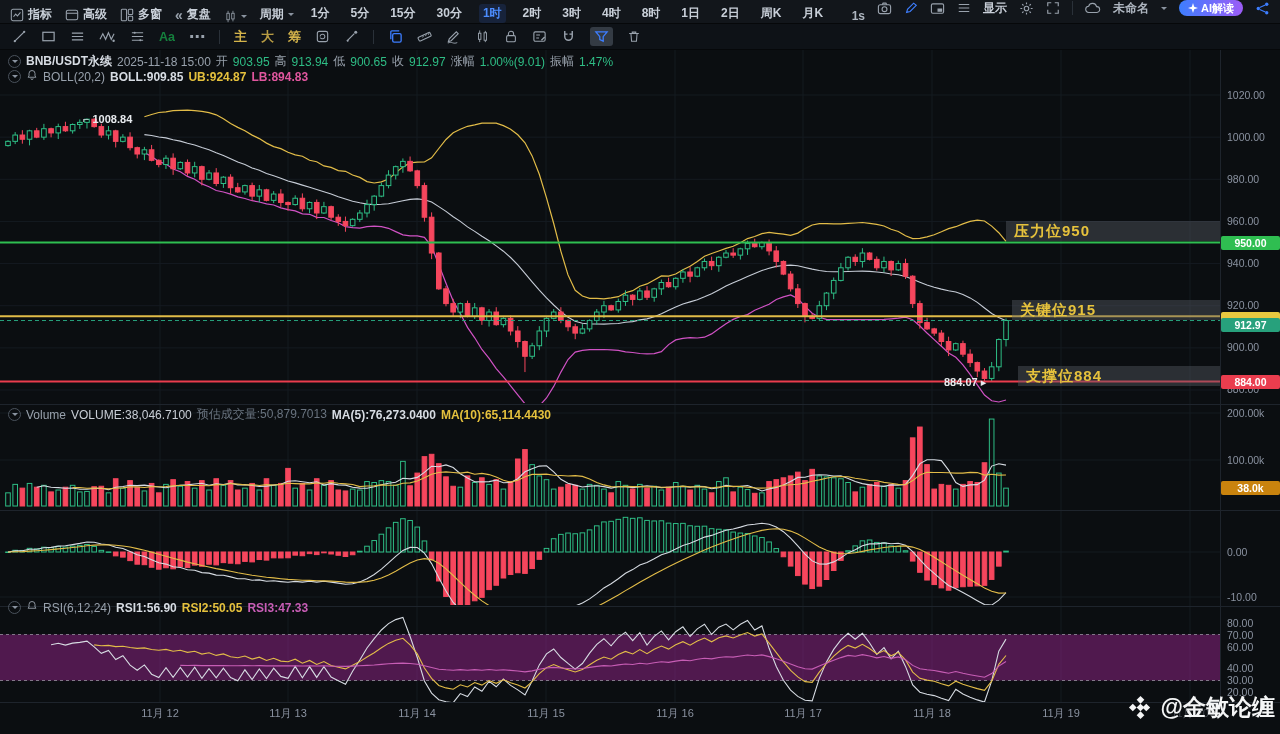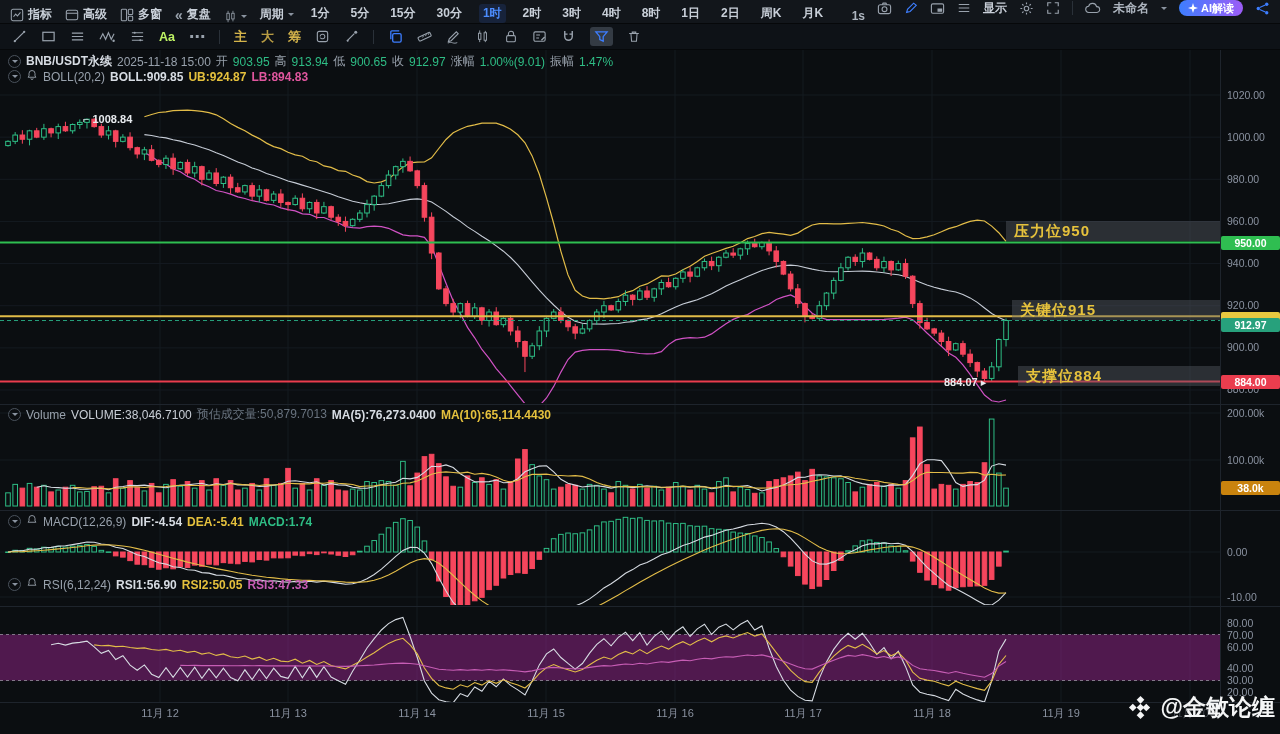--- a/index.html
+++ b/index.html
@@ -24,21 +24,21 @@
   .ai-pill { display:flex; align-items:center; gap:3px; height:16px; padding:0 9px; border-radius:9px;
              background:linear-gradient(90deg,#3D7EFF,#9C5CF7); color:#fff; font-size:11px; font-weight:700; cursor:pointer;}
   .blue { color:#3D7EFF !important; }
 
   .tb2 { position:absolute; left:0; top:24px; width:1280px; height:26px; background:#0E1217;
          display:flex; align-items:center; gap:14px; padding:0 12px; z-index:5; color:#99A2AD;
          border-bottom:1px solid #06080a;}
   .tb2 .tool { display:flex; align-items:center; cursor:pointer; }
   .gold { color:#D5B44B !important; font-size:13px; font-weight:700; }
   .tool.boxed { background:#343B44; border-radius:3px; padding:2px 4px; }
-  .aa { font-size:12.5px; font-weight:600; color:#bef264; }
+  .aa { font-size:12.5px; font-weight:600; color:#15803d; }
 
   
   .hdr { position:absolute; display:flex; align-items:center; gap:5px; font-size:12px; z-index:4; white-space:nowrap; }
   .cc { width:13px; height:13px; border:1px solid #4A525C; border-radius:50%; display:inline-flex;
         align-items:center; justify-content:center; cursor:pointer; }
   .cc i { width:0;height:0;border:3px solid transparent;border-top-color:#8A93A0;margin-top:3px; }
   .g  { color:#98A1AC; }
   .wt { color:#D7DCE3; font-weight:700; }
   .gn { color:#2EBD85; font-weight:400; }
   .yl { color:#E5C13D; font-weight:700; }
@@ -978,34 +978,22 @@
     <span class="cc">
         <i></i>
       </span>
     <span class="g">Volume</span>
     <span class="g" style="color:#C9CED6;">VOLUME:38,046.7100</span>
     <span class="dim">预估成交量:50,879.7013</span>
     <span class="wt">MA(5):76,273.0400</span>
     <span class="yl">MA(10):65,114.4430</span>
   </div>
 
-  <div class="hdr" style="left:8px; top:514px;">
-    <span class="cc">
-        <i></i>
-      </span>
-    <span class="icon g"><svg width="12" height="12" viewBox="0 0 16 16">
-          <path d="M8 2a4 4 0 0 0-4 4v3.2L2.8 11h10.4L12 9.2V6a4 4 0 0 0-4-4z" fill="none" stroke="currentColor" stroke-width="1.2"></path>
-        </svg></span>
-    <span class="g">MACD(12,26,9)</span>
-    <span class="wt">DIF:-4.54</span>
-    <span class="yl">DEA:-5.41</span>
-    <span class="tl">MACD:1.74</span>
-  </div>
-
-  <div class="hdr" style="left:8px; top:577px;">
+
+  <div class="hdr" style="left:8px; top:600px;">
     <span class="cc">
         <i></i>
       </span>
     <span class="icon g"><svg width="12" height="12" viewBox="0 0 16 16">
           <path d="M8 2a4 4 0 0 0-4 4v3.2L2.8 11h10.4L12 9.2V6a4 4 0 0 0-4-4z" fill="none" stroke="currentColor" stroke-width="1.2"></path>
         </svg></span>
     <span class="g">RSI(6,12,24)</span>
     <span class="wt">RSI1:56.90</span>
     <span class="yl">RSI2:50.05</span>
     <span class="mg2">RSI3:47.33</span>

